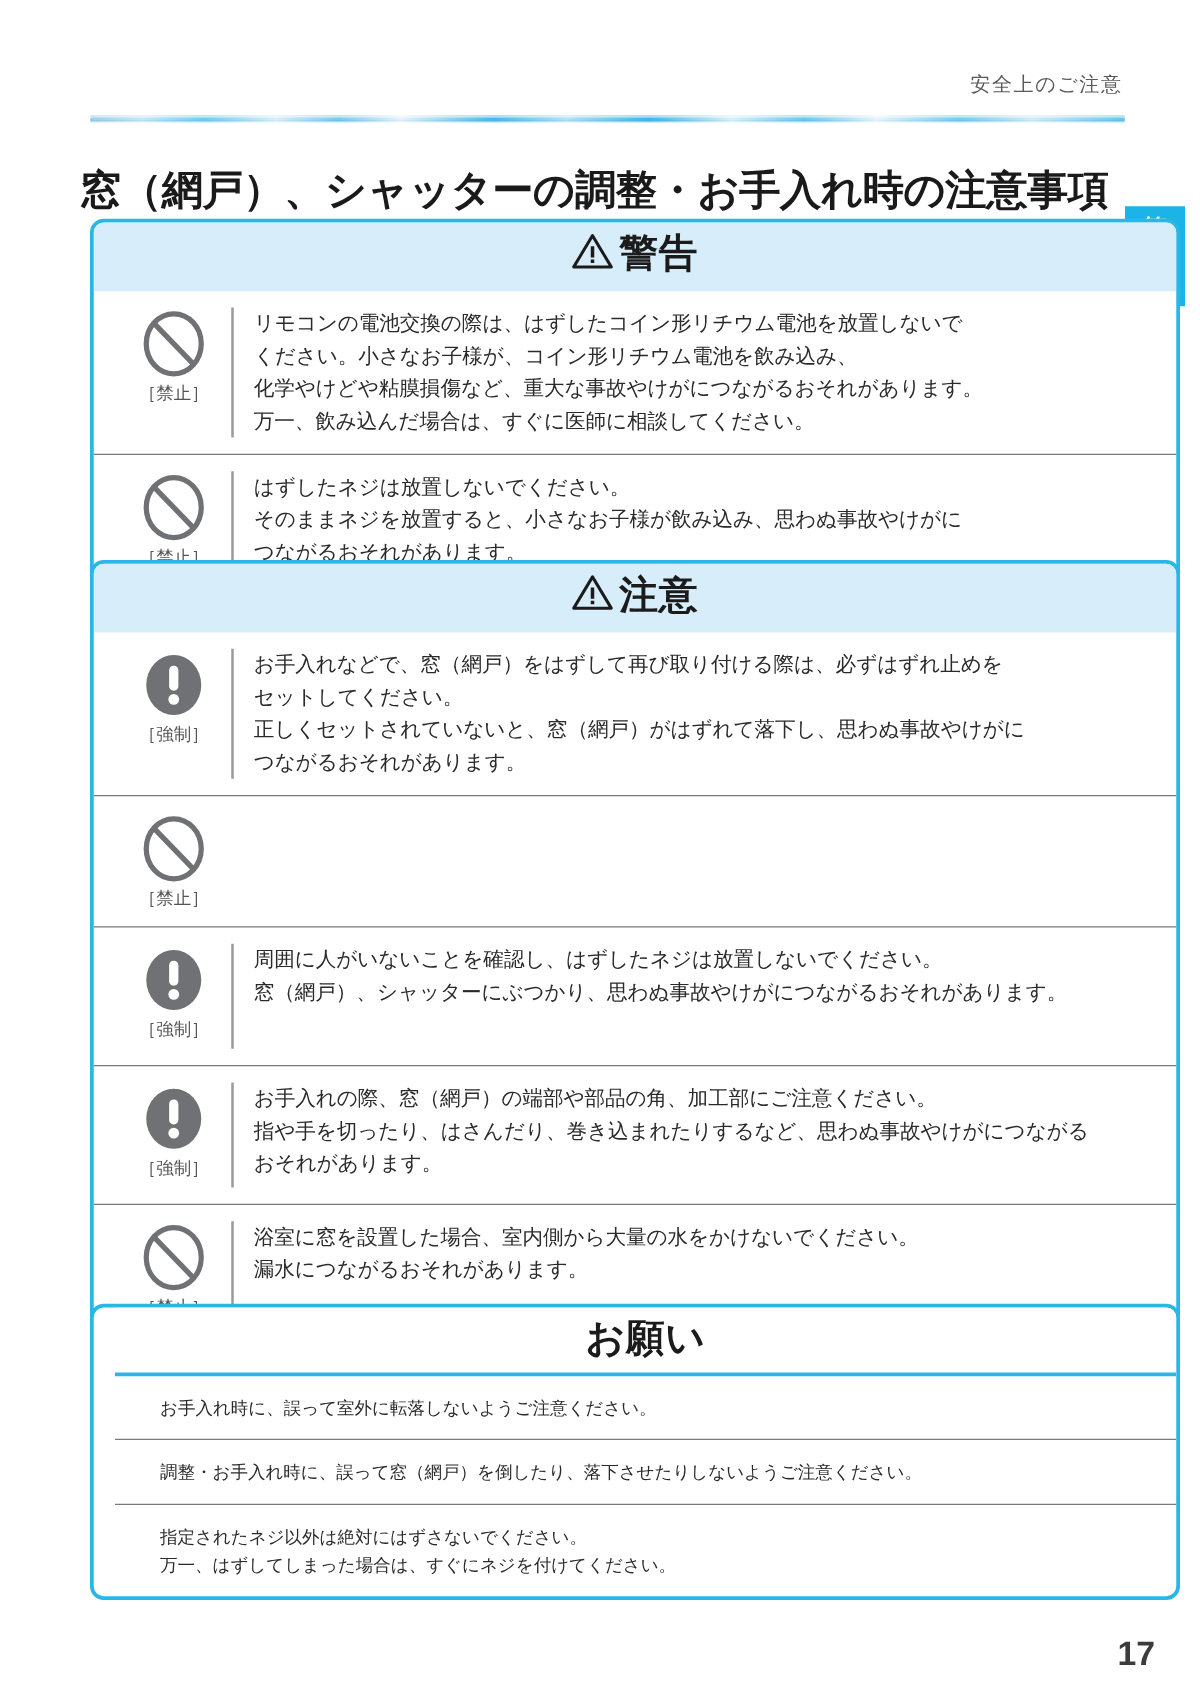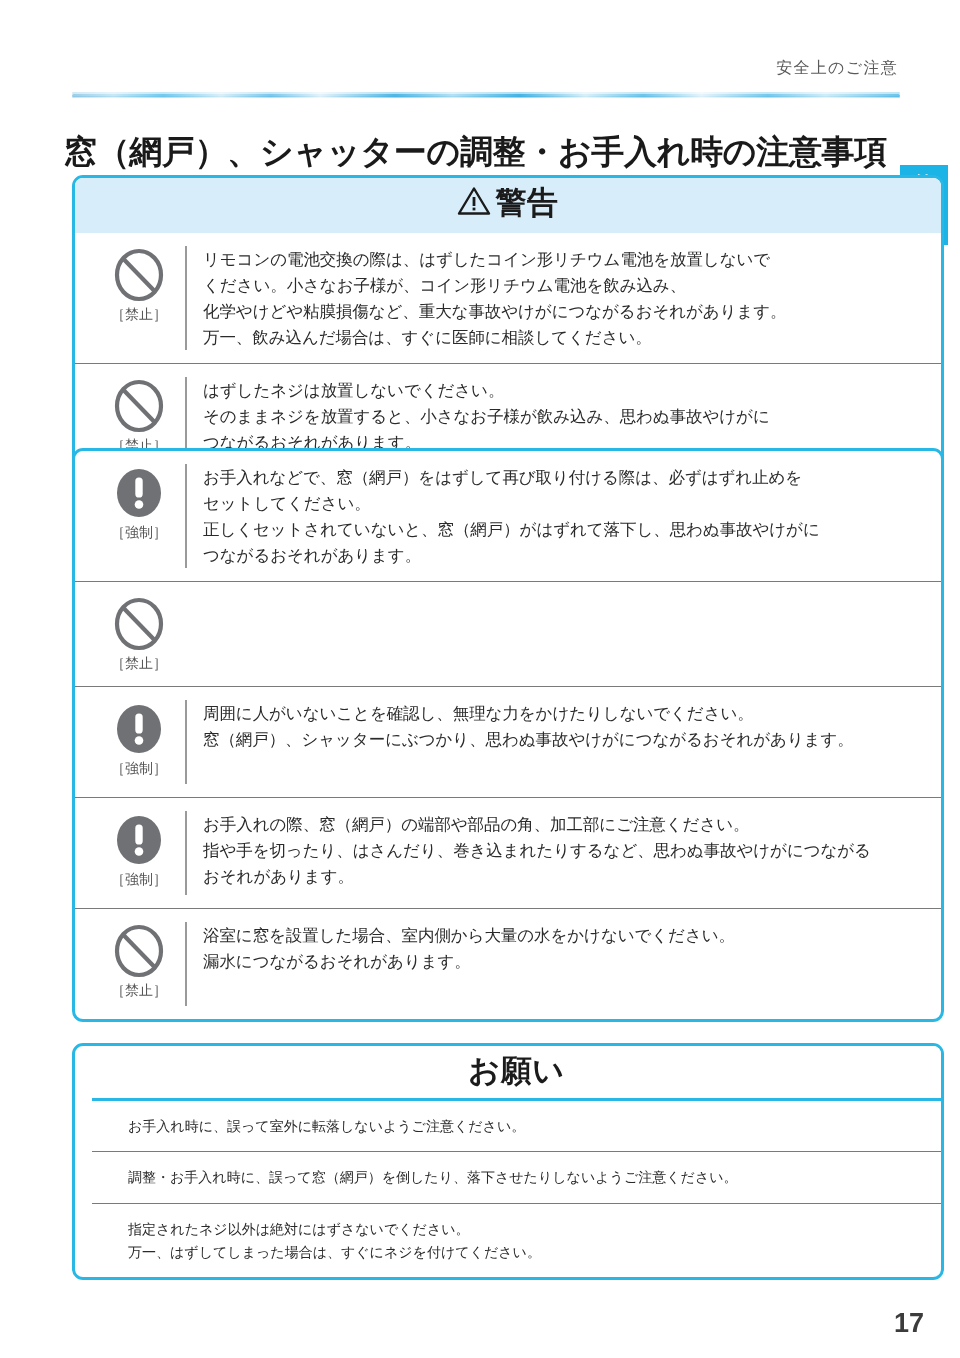--- a/index.html
+++ b/index.html
@@ -267,20 +267,29 @@
         <div class="row-text">
           <p>はずしたネジは放置しないでください。</p>
           <p>そのままネジを放置すると、小さなお子様が飲み込み、思わぬ事故やけがに</p>
           <p>つながるおそれがあります。</p>
         </div>
       </div>
     </div>
 </section>
 
 <section class="panel" id="caution-panel" style="top:448px;">
+  <div class="panel-head">
+    <span class="tri-icon">
+      <svg width="34" height="30" viewBox="0 0 34 30" aria-hidden="true">
+        <path d="M17 2.5 L32 27.5 L2 27.5 Z" fill="none" stroke="#1b1b1b" stroke-width="2.4" stroke-linejoin="round"></path>
+        <rect x="15.6" y="11" width="2.8" height="9" fill="#1b1b1b"></rect>
+        <rect x="15.6" y="21.6" width="2.8" height="2.8" fill="#1b1b1b"></rect>
+      </svg>
+    </span><span>注意</span>
+  </div>
   <div id="caution-rows">
       <div class="row">
         <div class="row-icon">
           <div class="glyph"><svg width="54" height="54" viewBox="0 0 54 54" aria-hidden="true">
               <ellipse cx="27" cy="27" rx="22" ry="24" fill="#6f7174"></ellipse>
               <rect x="23.3" y="11.5" width="7.4" height="20" rx="3.6" fill="#ffffff"></rect>
               <circle cx="27" cy="38.5" r="4.3" fill="#ffffff"></circle>
             </svg></div>
           <div class="cap">［強制］</div>
         </div>
@@ -303,21 +312,21 @@
       <div class="row">
         <div class="row-icon">
           <div class="glyph"><svg width="54" height="54" viewBox="0 0 54 54" aria-hidden="true">
               <ellipse cx="27" cy="27" rx="22" ry="24" fill="#6f7174"></ellipse>
               <rect x="23.3" y="11.5" width="7.4" height="20" rx="3.6" fill="#ffffff"></rect>
               <circle cx="27" cy="38.5" r="4.3" fill="#ffffff"></circle>
             </svg></div>
           <div class="cap">［強制］</div>
         </div>
         <div class="row-text">
-          <p>周囲に人がいないことを確認し、無理な力をかけたりしないでください。</p>
+          <p>周囲に人がいないことを確認し、はずしたネジは放置しないでください。</p>
           <p>窓（網戸）、シャッターにぶつかり、思わぬ事故やけがにつながるおそれがあります。</p>
         </div>
       </div>
       <div class="row">
         <div class="row-icon">
           <div class="glyph"><svg width="54" height="54" viewBox="0 0 54 54" aria-hidden="true">
               <ellipse cx="27" cy="27" rx="22" ry="24" fill="#6f7174"></ellipse>
               <rect x="23.3" y="11.5" width="7.4" height="20" rx="3.6" fill="#ffffff"></rect>
               <circle cx="27" cy="38.5" r="4.3" fill="#ffffff"></circle>
             </svg></div>

